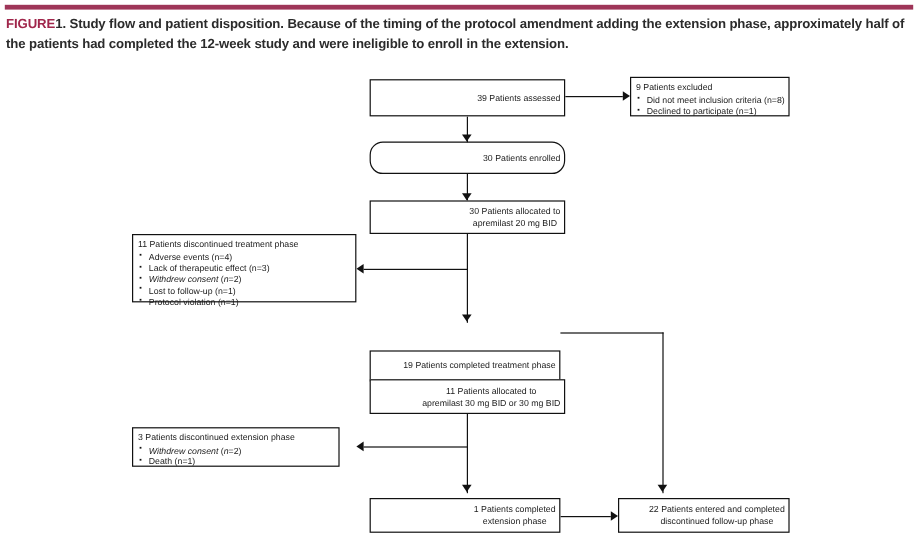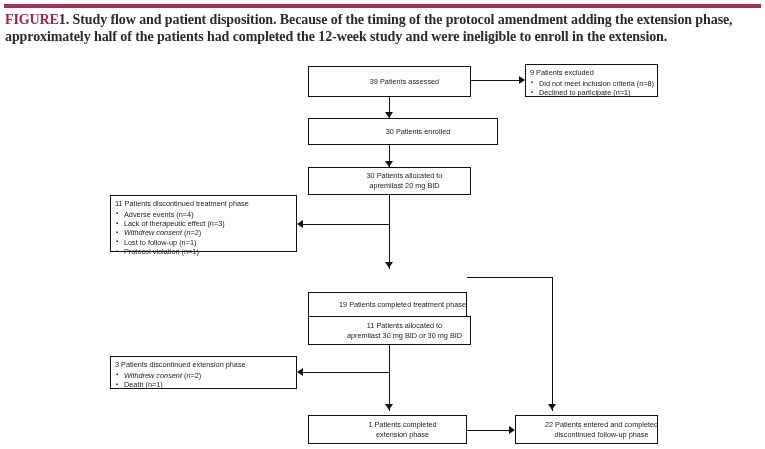--- a/index.html
+++ b/index.html
@@ -22,26 +22,25 @@
     top: 4px;
     width: 757px;
     height: 4px;
     background: #9e3558;
   }
   #caption {
     position: absolute;
     left: 5px;
     top: 12px;
     width: 752px;
-    font-size: 14px;
+    font-size: 11px;
     line-height: 16.5px;
     color: #2b2b2b;
     font-weight: bold;
     letter-spacing: -0.1px;
-    font-family: Liberation Serif, serif;
   }
   #caption .fig-label {
     color: #a0264b;
     font-weight: bold;
   }
   #caption .fig-num {
     color: #2b2b2b;
     font-weight: bold;
   }
   #caption .fig-text {
@@ -63,21 +62,21 @@
     border: 1.6px solid #111111;
     background: #ffffff;
     color: #1a1a1a;
     font-size: 7.3px;
     line-height: 9.6px;
     z-index: 3;
   }
   .box.center {
     display: flex;
     align-items: center;
-    justify-content: center;
+    justify-content: flex-end;
     text-align: center;
     padding-left: 30px;
   }
   .box .lines { padding: 0 3px; }
   .box .ln { display: block; white-space: nowrap; }
 
   .box.listbox {
     padding: 3px 3px 0 4px;
     text-align: left;
   }
@@ -186,21 +185,21 @@
   </div>
 
   <div class="box listbox" style="left:525px; top:16px; width:133px; height:33px;">
     <span class="hdr">9 Patients excluded</span>
     <ul>
       <li>Did not meet inclusion criteria (n=8)</li>
       <li>Declined to participate (n=1)</li>
     </ul>
   </div>
 
-  <div class="box center" style="left:308px; top:70px; width:190px; height:27px;">
+  <div class="box center" style="left:308px; top:70px; width:163px; height:27px;border-radius:11px;">
     <div class="lines">
       <span class="ln">30 Patients enrolled</span>
     </div>
   </div>
 
   <div class="box center" style="left:308px; top:119px; width:163px; height:28px;">
     <div class="lines">
       <span class="ln">30 Patients allocated to</span>
       <span class="ln">apremilast 20 mg BID</span>
     </div>
@@ -223,21 +222,21 @@
     </div>
   </div>
 
   <div class="box center" style="left:308px; top:268px; width:163px; height:29px;">
     <div class="lines">
       <span class="ln">11 Patients allocated to</span>
       <span class="ln">apremilast 30 mg BID or 30 mg BID</span>
     </div>
   </div>
 
-  <div class="box listbox" style="left:110px; top:308px; width:187px; height:33px;">
+  <div class="box listbox" style="left:110px; top:308px; width:173px; height:33px;">
     <span class="hdr">3 Patients discontinued extension phase</span>
     <ul>
       <li><span class="it">Withdrew consent</span> (<span class="it">n</span>=2)</li>
       <li>Death (n=1)</li>
     </ul>
   </div>
 
   <div class="box center" style="left:308px; top:367px; width:159px; height:29px;">
     <div class="lines">
       <span class="ln">1 Patients completed</span>

